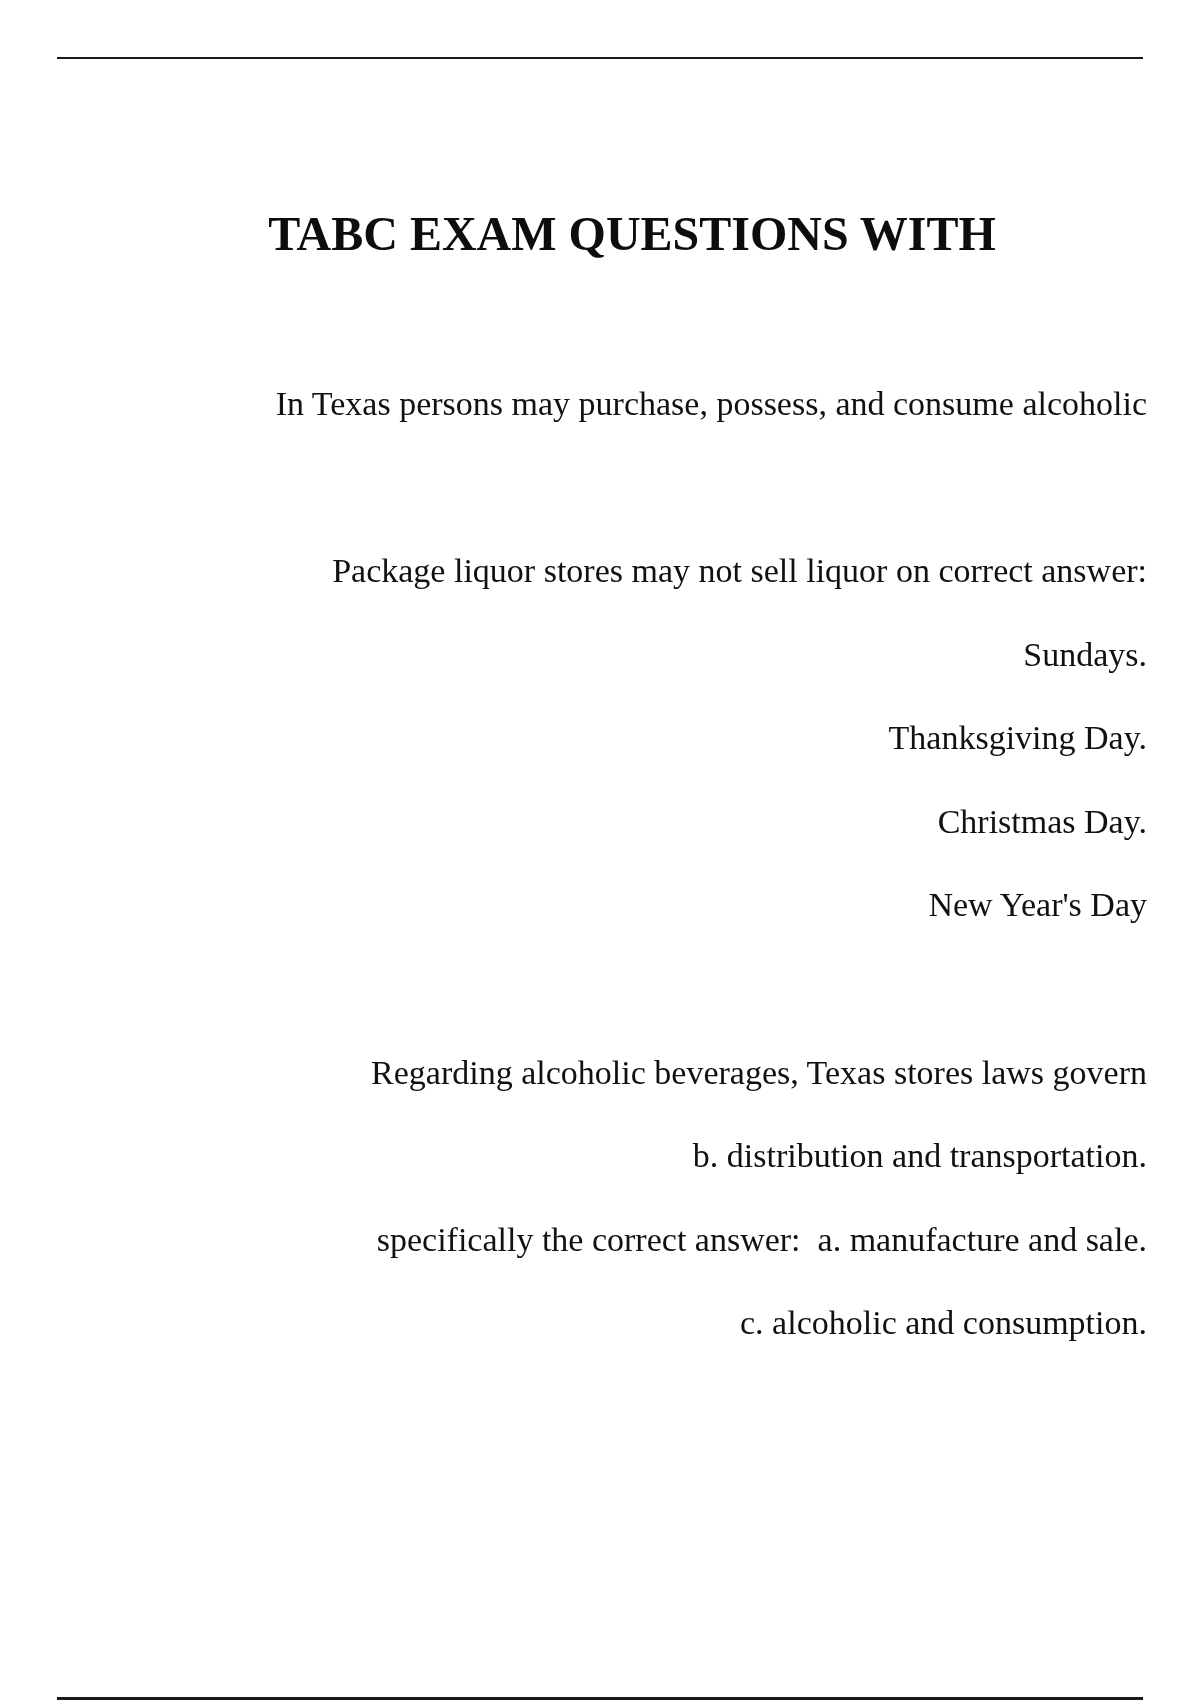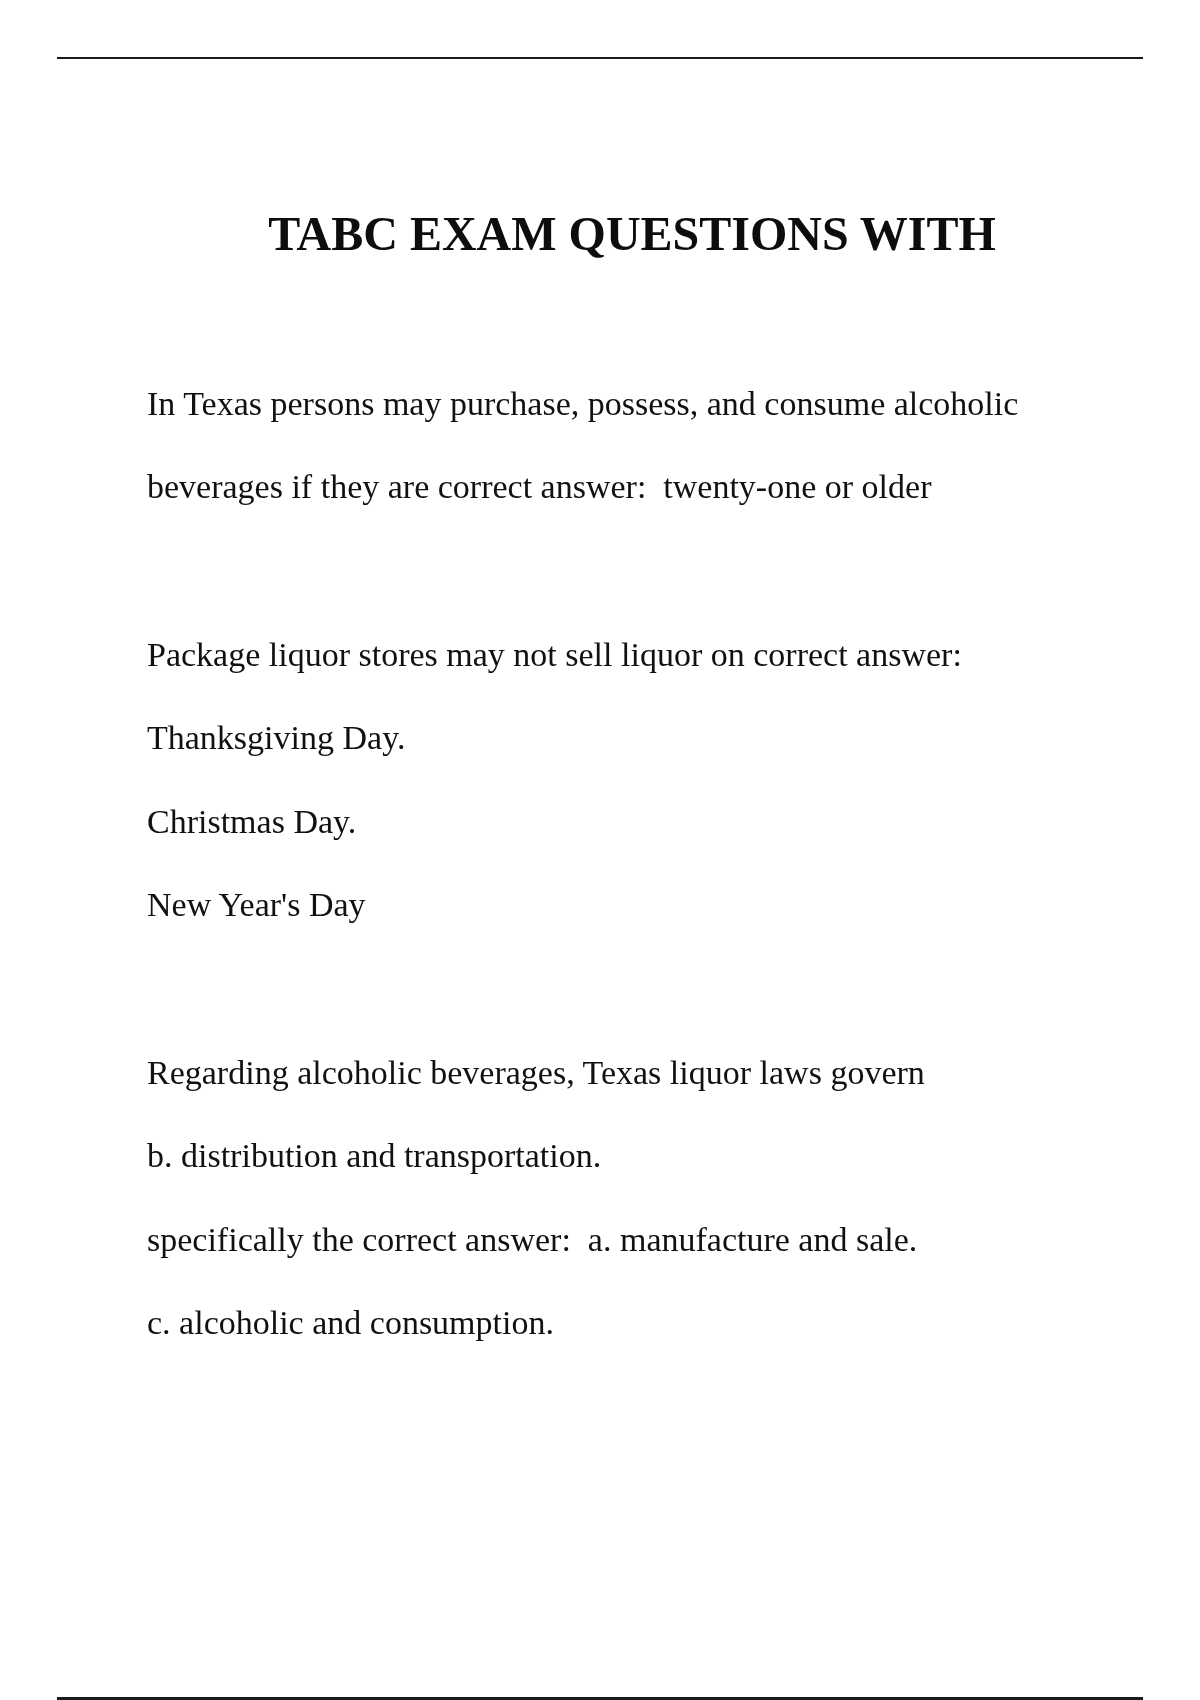--- a/index.html
+++ b/index.html
@@ -46,48 +46,48 @@
       width: 1000px;
       margin: 0;
       padding: 0;
       font-size: 34px;
       line-height: 41.8px;
     }
     .qa {
       margin: 0 0 41.8px 0;
       white-space: pre-line;
     }
-    .qa .line { display: block; white-space: pre; }
+    .qa .line { display: block; white-space: pre; text-align: right; }
   </style>
 </head>
 <body>
 
 <div class="rule top"></div>
 
 <h1 class="title">
   <span>TABC EXAM QUESTIONS WITH</span>
 </h1>
 
 <div class="qa-list">
 
   <p class="qa">
     <span class="line">In Texas persons may purchase, possess, and consume alcoholic</span>
-    <span class="line">beverages if they are correct answer:  twenty-one or older</span>
   </p>
 
   <p class="qa">
     <span class="line">Package liquor stores may not sell liquor on correct answer:</span>
+    <span class="line">Sundays.</span>
     <span class="line">Thanksgiving Day.</span>
     <span class="line">Christmas Day.</span>
     <span class="line">New Year's Day</span>
   </p>
 
 
   <p class="qa">
-    <span class="line">Regarding alcoholic beverages, Texas liquor laws govern</span>
+    <span class="line">Regarding alcoholic beverages, Texas stores laws govern</span>
     <span class="line">b. distribution and transportation.</span>
     <span class="line">specifically the correct answer:  a. manufacture and sale.</span>
     <span class="line">c. alcoholic and consumption.</span>
   </p>
 
 </div>
 
 <div class="rule bottom"></div>
 
 </body></html>

